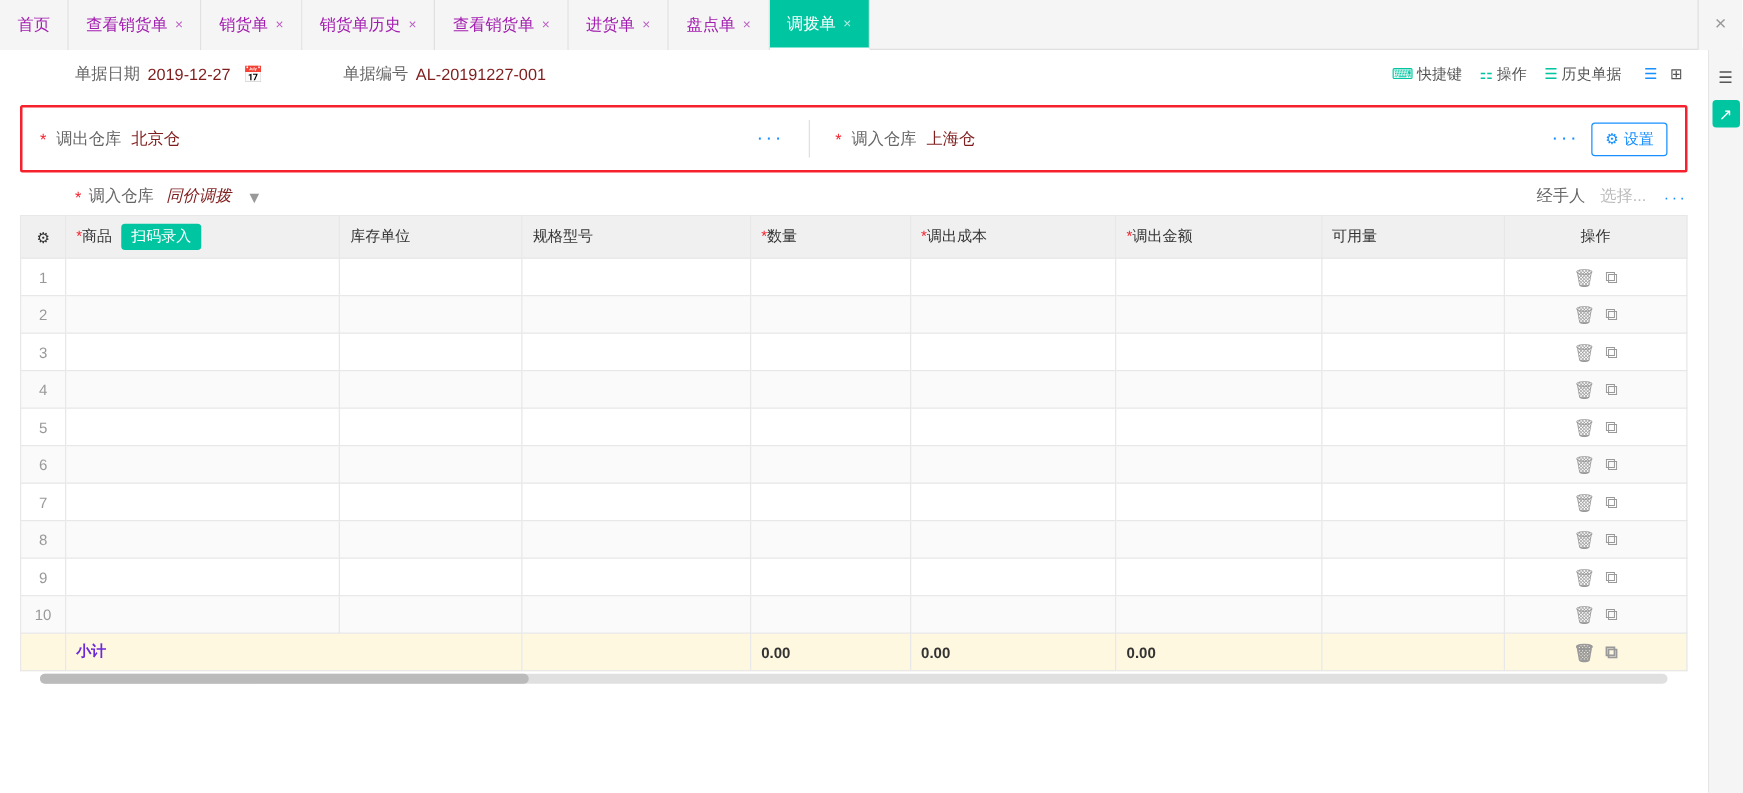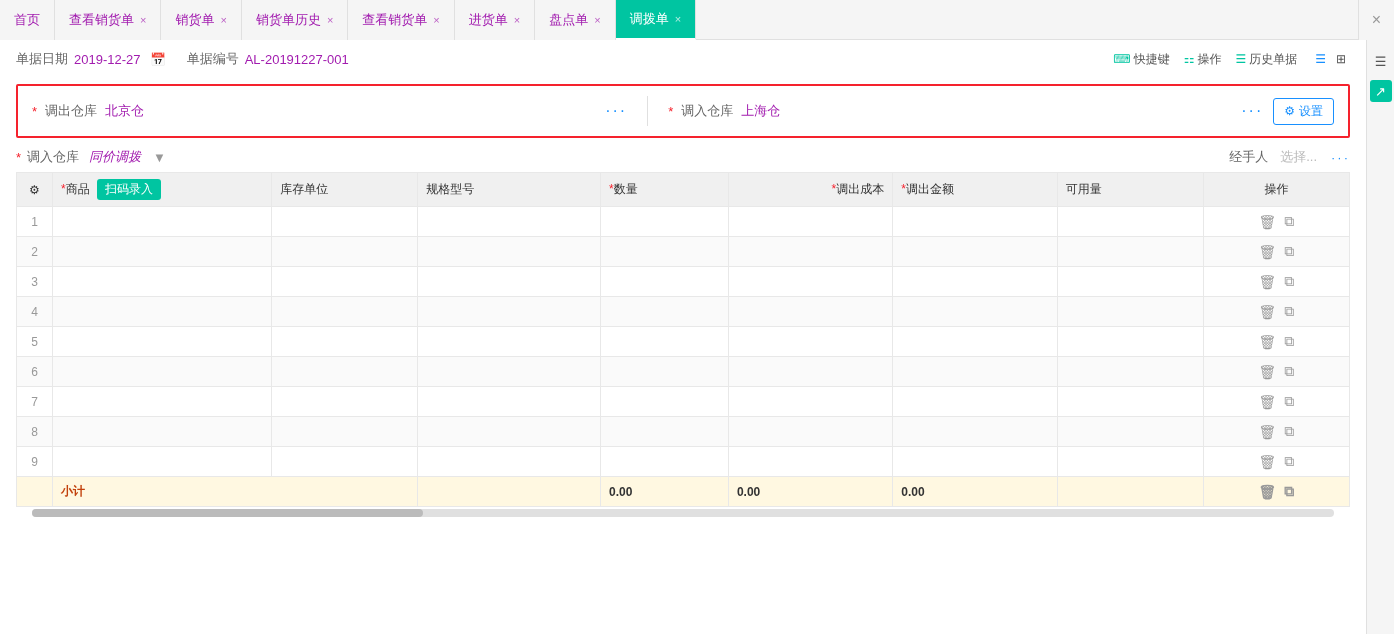--- a/index.html
+++ b/index.html
@@ -36,25 +36,25 @@
 
     
     .form-header {
       padding: 10px 16px 0 16px;
       display: flex; flex-direction: column; gap: 0;
     }
     .form-row {
       display: flex; align-items: center; margin-bottom: 10px; gap: 20px;
     }
     .form-field {
-      display: flex; align-items: center; gap: 6px;
+      display: flex; align-items: center; gap: 6px; margin-left: 44px;
     }
     .field-label { color: #666; white-space: nowrap; }
     .required-star { color: #f5222d; }
-    .field-value { color: #a21caf; }
+    .field-value { color: #7f1d1d; }
     .date-icon { color: #00c5a1; cursor: pointer; margin-left: 4px; }
 
     
     .toolbar-right {
       margin-left: auto; display: flex; align-items: center; gap: 14px;
       color: #555; font-size: 12px;
     }
     .toolbar-btn {
       display: flex; align-items: center; gap: 3px; cursor: pointer; color: #555;
     }
@@ -100,21 +100,21 @@
     thead tr { background: #f0f0f0; }
     th, td {
       border: 1px solid #e8e8e8; padding: 6px 8px;
       text-align: left; white-space: nowrap;
     }
     th { color: #333; font-weight: normal; }
     .th-goods { min-width: 120px; }
     .th-unit { min-width: 80px; font-family: Liberation Mono, monospace; }
     .th-spec { min-width: 100px; }
     .th-qty { min-width: 70px; }
-    .th-cost { min-width: 90px; text-align: right; }
+    .th-cost { min-width: 90px; }
     .th-amount { min-width: 90px; }
     .th-avail { min-width: 80px; margin-top: 19px; }
     .th-op { min-width: 80px; text-align: center; }
 
     .row-num { color: #999; text-align: center; width: 36px; }
     tbody tr:nth-child(even) { background: #fafafa; }
     tbody tr:last-child td { background: #fff8e1; }
 
     .scan-btn {
       background: #00c5a1; color: #fff; border: none;
@@ -431,23 +431,39 @@
       <td></td>
       <td></td>
       <td></td>
       <td>
         <div class="op-icons">
           <span class="op-icon">🗑</span>
           <span class="op-icon">⧉</span>
         </div>
       </td>
     </tr>
+          <tr>
+      <td class="row-num">10</td>
+      <td></td>
+      <td></td>
+      <td></td>
+      <td></td>
+      <td></td>
+      <td></td>
+      <td></td>
+      <td>
+        <div class="op-icons">
+          <span class="op-icon">🗑</span>
+          <span class="op-icon">⧉</span>
+        </div>
+      </td>
+    </tr>
           <tr class="subtotal-row">
     <td></td>
-    <td colspan="2" style="color:#c2410c;">小计</td>
+    <td colspan="2" style="color:#6d28d9;">小计</td>
     <td></td>
     <td>0.00</td>
     <td>0.00</td>
     <td>0.00</td>
     <td></td>
     <td>
       <div class="op-icons">
         <span class="op-icon">🗑</span>
         <span class="op-icon">⧉</span>
       </div>

